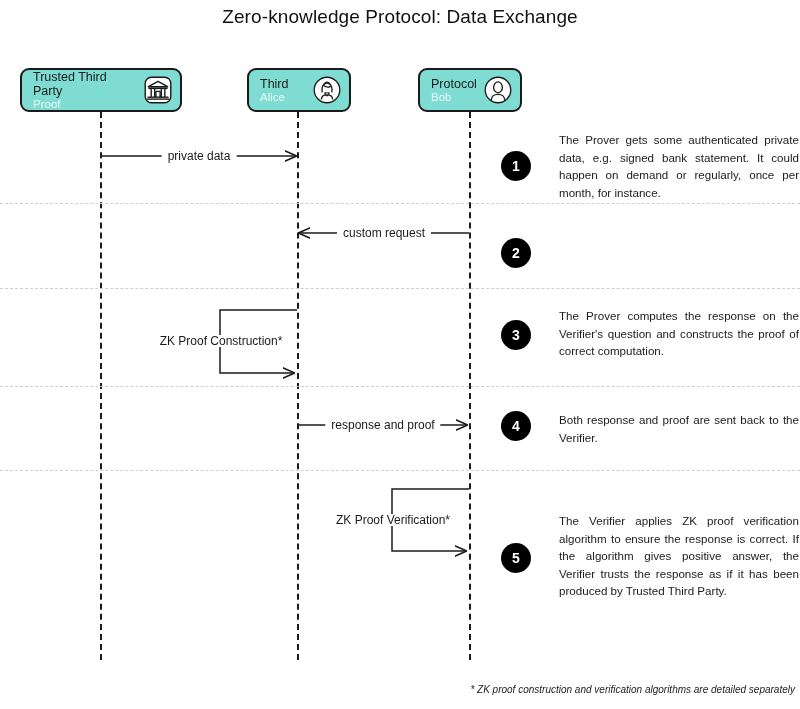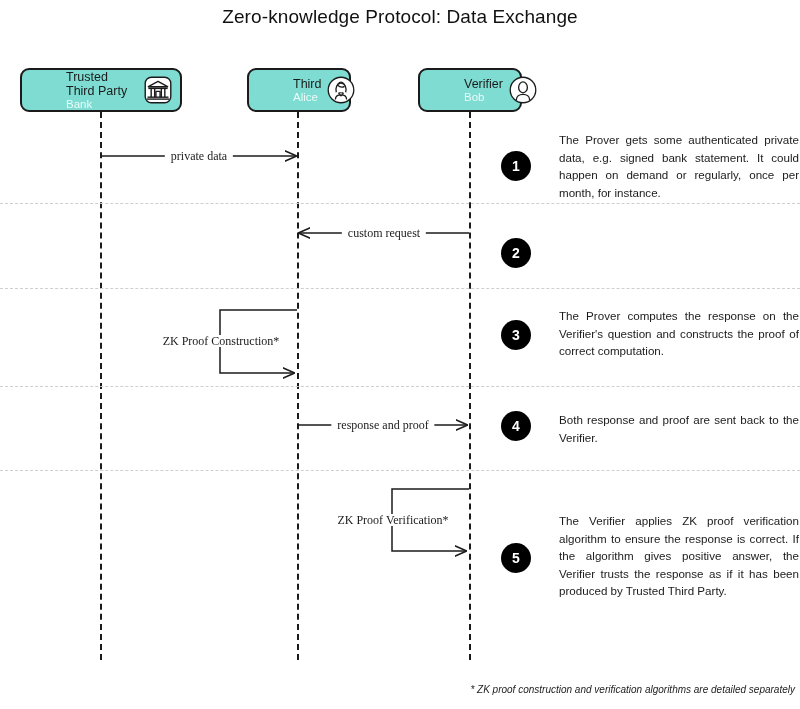--- a/index.html
+++ b/index.html
@@ -27,21 +27,21 @@
     position:absolute;
     height:44px;
     background:#7edcd2;
     border:2px solid #1b1b1b;
     border-radius:9px;
     box-sizing:border-box;
     display:flex;
     align-items:center;
     padding:0 8px 0 11px;
   }
-  .actor .labels{display:flex;flex-direction:column;justify-content:center;flex:1;line-height:1.12;margin-left:33px;}
+  .actor .labels{display:flex;flex-direction:column;justify-content:center;flex:1;line-height:1.12;}
   .actor .role{font-size:12.5px;color:#1b1b1b;}
   .actor .name{font-size:11.5px;color:#e9fbf8;}
   .actor .ic{width:28px;height:28px;flex:0 0 28px;margin-left:6px;}
   .actor .ic svg{display:block;width:28px;height:28px;}
 
   #actor0{left:20px;top:68px;width:162px;}
   #actor1{left:247px;top:68px;width:104px;}
   #actor2{left:418px;top:68px;width:104px;}
 
   
@@ -65,21 +65,20 @@
   
   .msg{
     position:absolute;
     font-size:12px;
     color:#1b1b1b;
     background:#ffffff;
     padding:0 6px;
     white-space:nowrap;
     transform:translate(-50%,-50%);
     line-height:1;
-    font-family:Liberation Serif, serif;
   }
 
   
   .bullet{
     position:absolute;
     width:30px;height:30px;border-radius:50%;
     background:#000;
     color:#fff;
     font-size:14px;
     display:flex;align-items:center;justify-content:center;
@@ -107,21 +106,21 @@
 </head>
 <body>
 
 <div id="stage">
 
   <div class="title">Zero-knowledge Protocol: Data Exchange</div>
 
   <div class="actor" id="actor0">
     <div class="labels">
       <span class="role">Trusted Third Party</span>
-      <span class="name">Bank</span>
+      <span class="name">Proof</span>
     </div>
     <span class="ic">
       <svg viewBox="0 0 32 32" fill="none" stroke="#1b1b1b" stroke-width="1.6" stroke-linejoin="round">
         <rect x="1.4" y="1.4" width="29.2" height="29.2" rx="7" fill="#fff"></rect>
         <path d="M16 6.2 L27 12.2 L5 12.2 Z" fill="#fff"></path>
         <path d="M5 12.2 L27 12.2"></path>
         <path d="M5 14.2 L27 14.2"></path>
         <path d="M8.2 14.4 L8.2 24.2 M12.2 14.4 L12.2 24.2 M19.8 14.4 L19.8 24.2 M23.8 14.4 L23.8 24.2"></path>
         <path d="M13.6 24.2 L13.6 17.6 L18.4 17.6 L18.4 24.2" fill="#fff"></path>
         <path d="M4 24.2 L28 24.2"></path>
@@ -142,21 +141,21 @@
         <path d="M13.2 19.4 l2.8 3.3 l2.8-3.3" fill="#fff"></path>
         <ellipse cx="16" cy="13.2" rx="4.5" ry="6.1" fill="#fff"></ellipse>
         <path d="M10.6 18.6 c-1.3-4.6 .6-10.4 5.4-10.4 s6.7 5.8 5.4 10.4" fill="#fff"></path>
         <path d="M12.1 10.6 c2.4 2.1 5.6 2.6 8 1.2"></path>
       </svg>
     </span>
   </div>
 
   <div class="actor" id="actor2">
     <div class="labels">
-      <span class="role">Verifier</span>
+      <span class="role">Protocol</span>
       <span class="name">Bob</span>
     </div>
     <span class="ic">
       <svg viewBox="0 0 32 32" fill="none" stroke="#1b1b1b" stroke-width="1.5" stroke-linejoin="round">
         <circle cx="16" cy="16" r="14.6" fill="#fff"></circle>
         <path d="M8.4 27.4 c0-4.1 3.4-6.3 7.6-6.3 s7.6 2.2 7.6 6.3" fill="#fff"></path>
         <ellipse cx="16" cy="13" rx="5" ry="6.2" fill="#fff"></ellipse>
       </svg>
     </span>
   </div>

